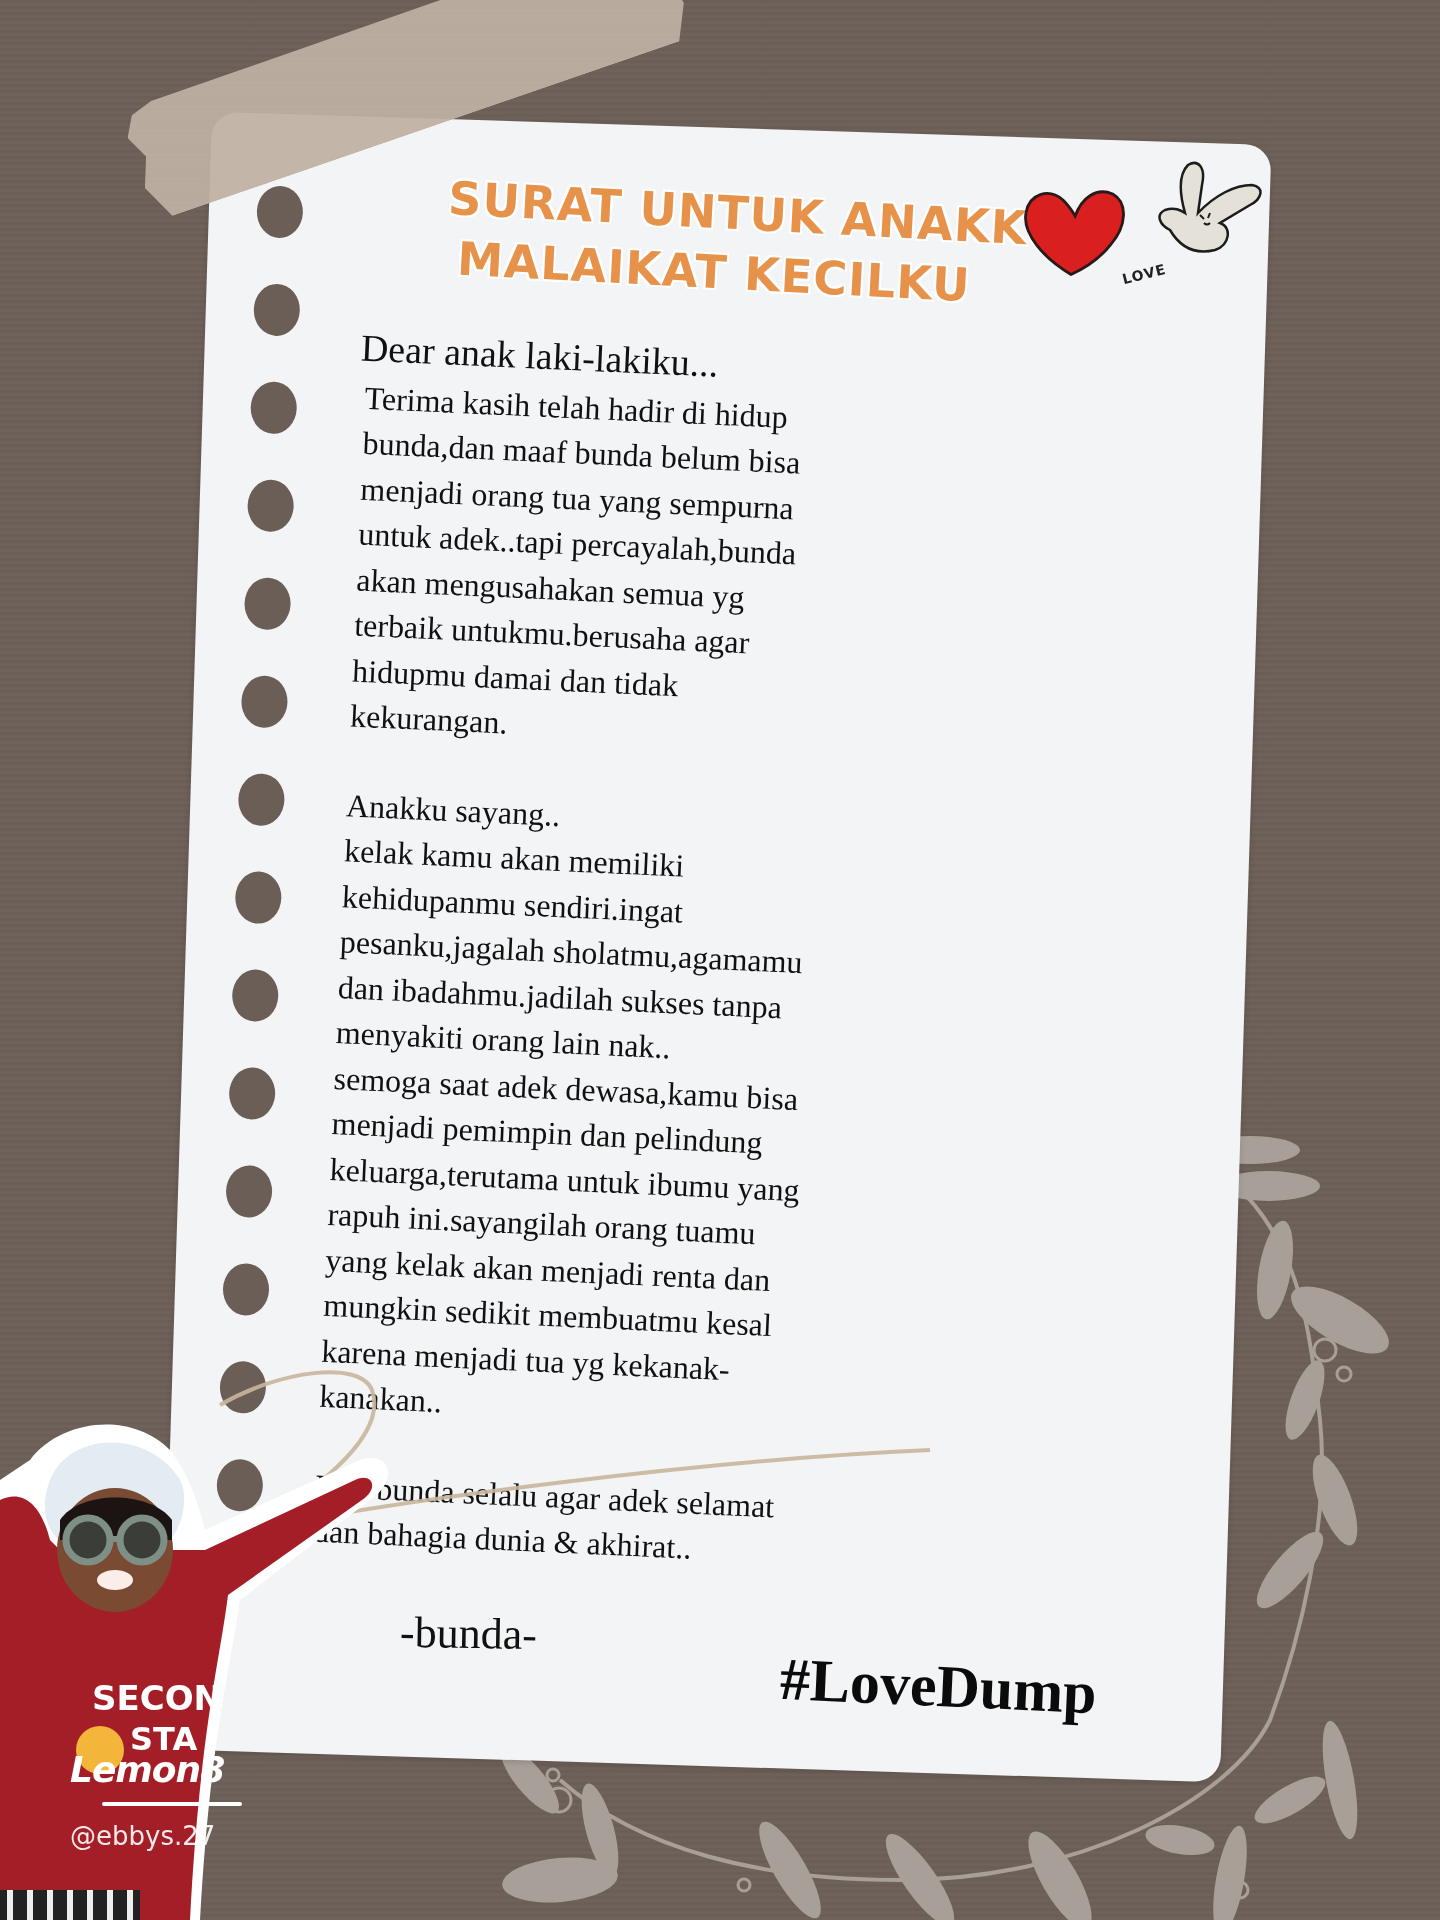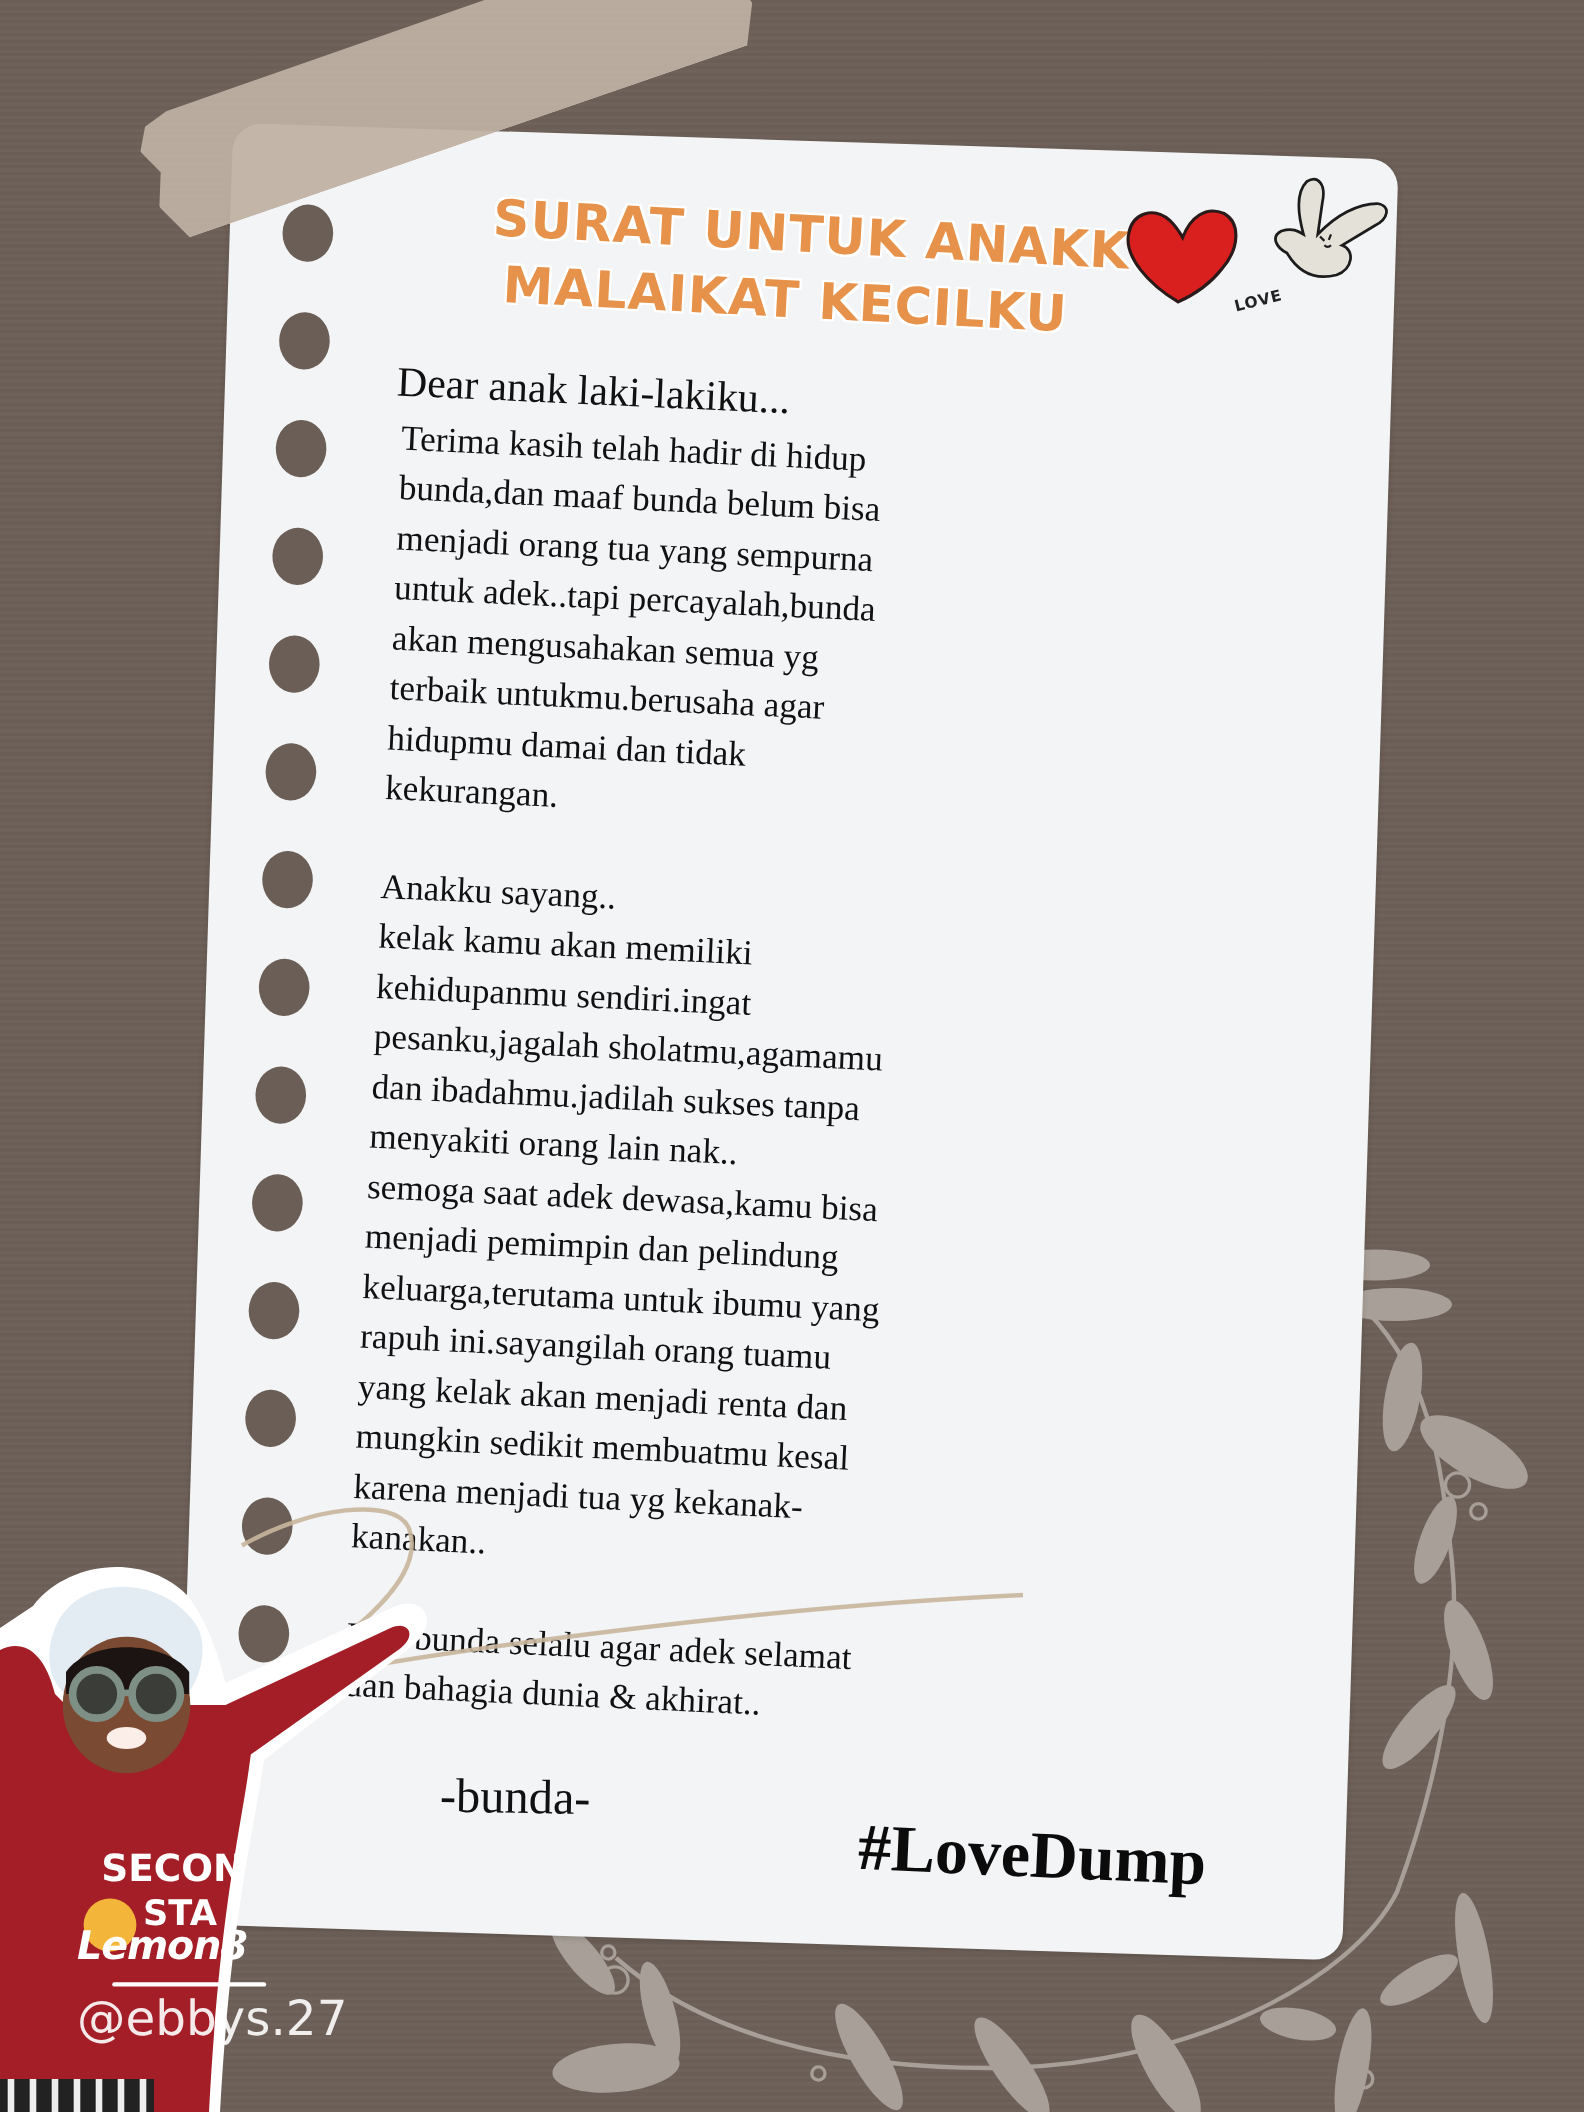--- a/index.html
+++ b/index.html
@@ -65,21 +65,21 @@
   .swoosh { position:absolute; left:0; top:0; width:1440px; height:1920px; pointer-events:none; }
   .child {
     position:absolute; left:0; top:1420px; width:400px; height:500px;
   }
   .watermark {
     position:absolute; left:70px; top:1740px; color:#fff;
     font-family:"DejaVu Sans", sans-serif;
   }
   .wm-logo { font-size:36px; font-weight:bold; font-style:italic; letter-spacing:-1px; line-height:60px; }
   .wm-line { width:140px; height:4px; background:#fff; border-radius:2px; margin:2px 0 10px 32px; }
-  .wm-user { font-size:44px; line-height:40px; opacity:0.9; }
+  .wm-user { font-size:26px; line-height:40px; opacity:0.9; }
 </style>
 </head>
 <body>
 
 <div class="bg-lines"></div>
 
 <svg class="wreath" viewBox="0 0 1440 1920">
   <g fill="none" stroke="#a8a098" stroke-width="4">
     <path d="M1230 1180 C1300 1240 1310 1330 1320 1420 C1330 1520 1300 1640 1270 1720 C1230 1800 1080 1880 900 1880 C760 1880 640 1850 560 1780"></path>
   </g>

